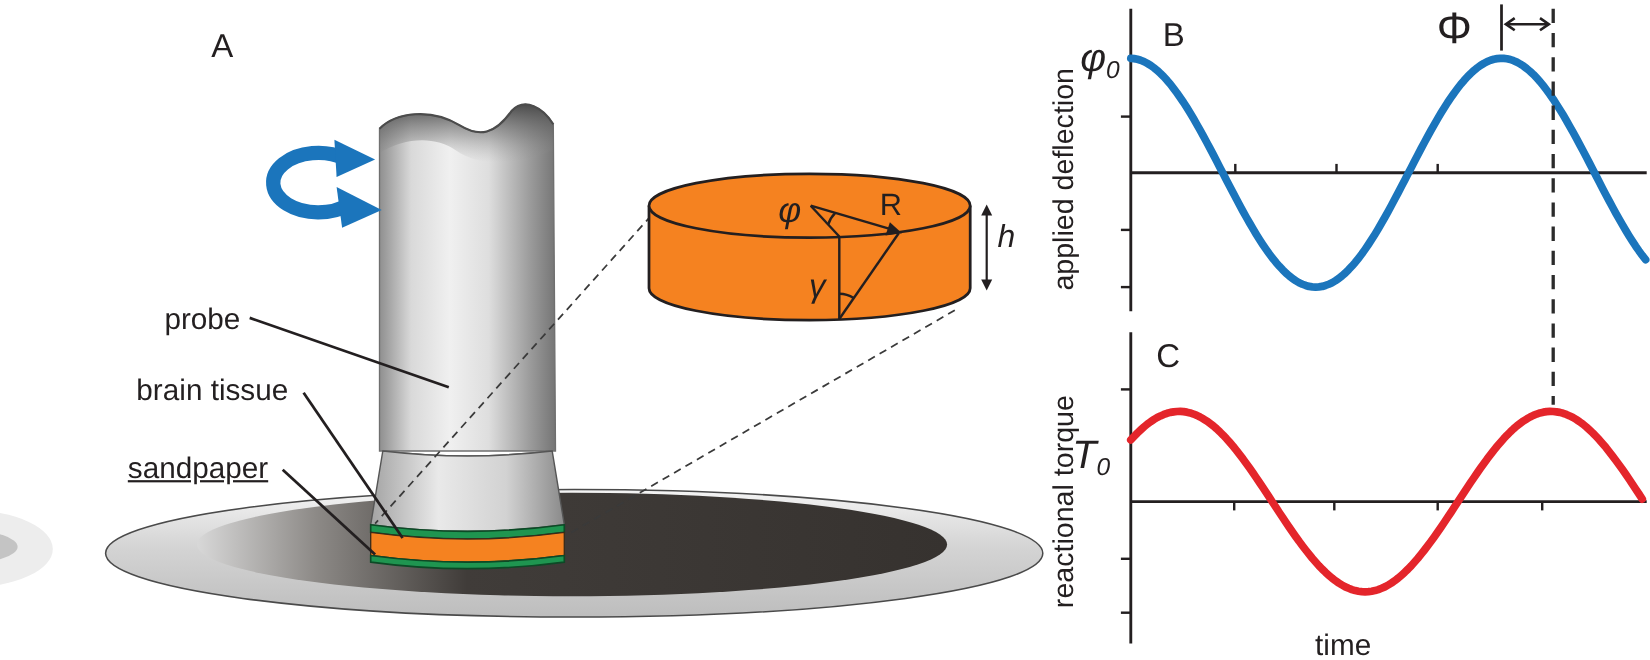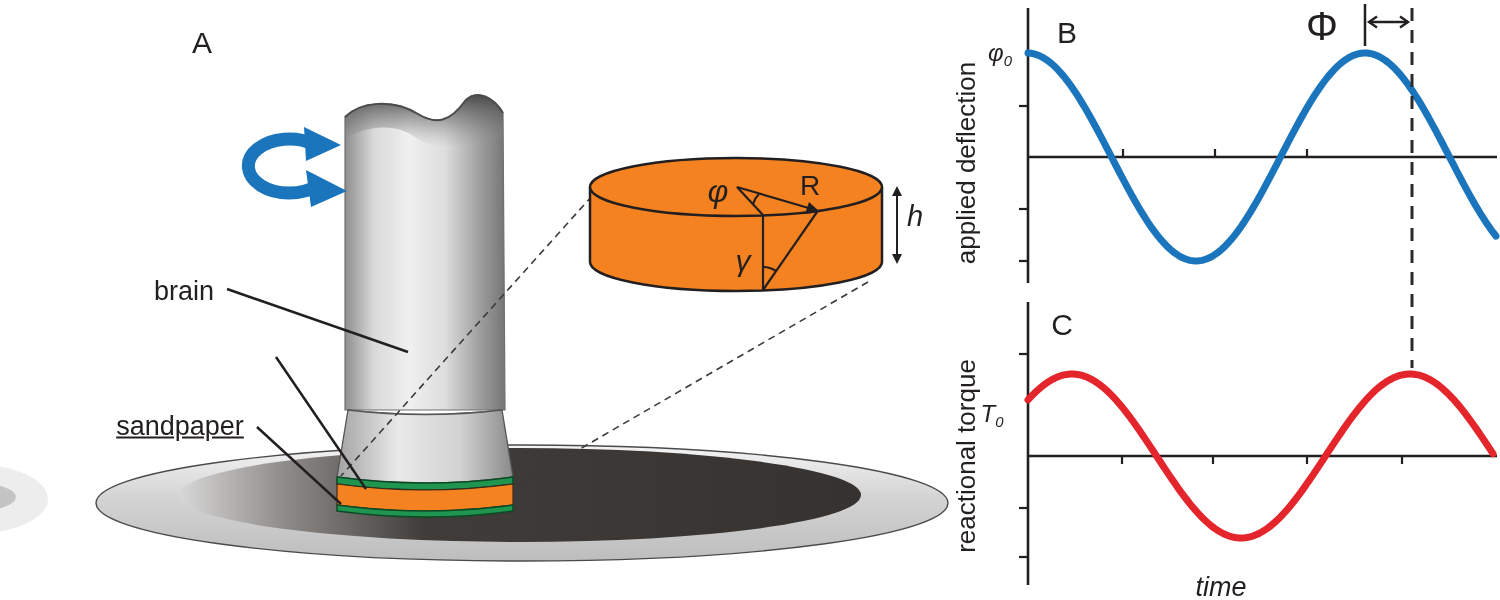--- a/index.html
+++ b/index.html
@@ -6,21 +6,21 @@
   .stage{
     position:relative;width:1500px;height:600px;background:#ffffff;overflow:hidden;
     font-family:"Liberation Sans", sans-serif;color:#231F20;
   }
   .stage svg{position:absolute;left:0;top:0;}
   .lbl{position:absolute;transform:translate(-50%,-50%);white-space:nowrap;line-height:1;}
   .rot{transform:translate(-50%,-50%) rotate(-90deg);}
   .panel-letter{font-size:30px;}
   .callout{font-size:27px;}
   .axis-label{font-size:26px;}
-  .amp{font-size:24px;font-style:italic;}
+  .amp{font-size:36px;font-style:italic;}
   .amp .sub{font-size:0.62em;font-style:italic;vertical-align:-0.28em;}
   .phase{font-size:40px;font-weight:400;}
   .greek{font-style:italic;}
 </style>
 </head>
 <body>
 
 <div class="stage">
 
   <svg width="1500" height="600" viewBox="0 0 1500 600">
@@ -135,28 +135,29 @@
       <line x1="1365" y1="4" x2="1365" y2="46" stroke="#231F20" stroke-width="2.5"></line>
       <line x1="1369" y1="22" x2="1408" y2="22" stroke="#231F20" stroke-width="2.4"></line>
       <polyline points="1377,16.5 1369,22 1377,27.5" fill="none" stroke="#231F20" stroke-width="2.4"></polyline>
       <polyline points="1400,16.5 1408,22 1400,27.5" fill="none" stroke="#231F20" stroke-width="2.4"></polyline>
     </svg>
 
   <div class="lbl panel-letter" style="left:202px;top:43px;">A</div>
   <div class="lbl panel-letter" style="left:1067px;top:33px;">B</div>
   <div class="lbl panel-letter" style="left:1062px;top:325px;">C</div>
 
-  <div class="lbl callout" style="left:184px;top:291px;">brain</div>
+  <div class="lbl callout" style="left:184px;top:291px;">probe</div>
+  <div class="lbl callout" style="left:193px;top:355px;">brain tissue</div>
   <div class="lbl callout" style="left:180px;top:426px;text-decoration:underline;">sandpaper</div>
 
   <div class="lbl greek" style="left:718px;top:191px;font-size:32px;">φ</div>
   <div class="lbl" style="left:810px;top:186px;font-size:28px;">R</div>
   <div class="lbl greek" style="left:743px;top:261px;font-size:30px;">γ</div>
   <div class="lbl greek" style="left:915px;top:216px;font-size:29px;">h</div>
 
   <div class="lbl axis-label rot" style="left:966px;top:163px;">applied deflection</div>
   <div class="lbl axis-label rot" style="left:966px;top:456px;">reactional torque</div>
-  <div class="lbl axis-label" style="left:1221px;top:587px;font-size:27px;font-style:italic;">time</div>
+  <div class="lbl axis-label" style="left:1221px;top:587px;font-size:27px;">time</div>
 
   <div class="lbl amp" style="left:1000px;top:55px;"><span>φ</span><span class="sub">0</span></div>
   <div class="lbl amp" style="left:992px;top:416px;"><span>T</span><span class="sub">0</span></div>
   <div class="lbl phase" style="left:1322px;top:26px;">Φ</div>
 </div>
 
 </body></html>

